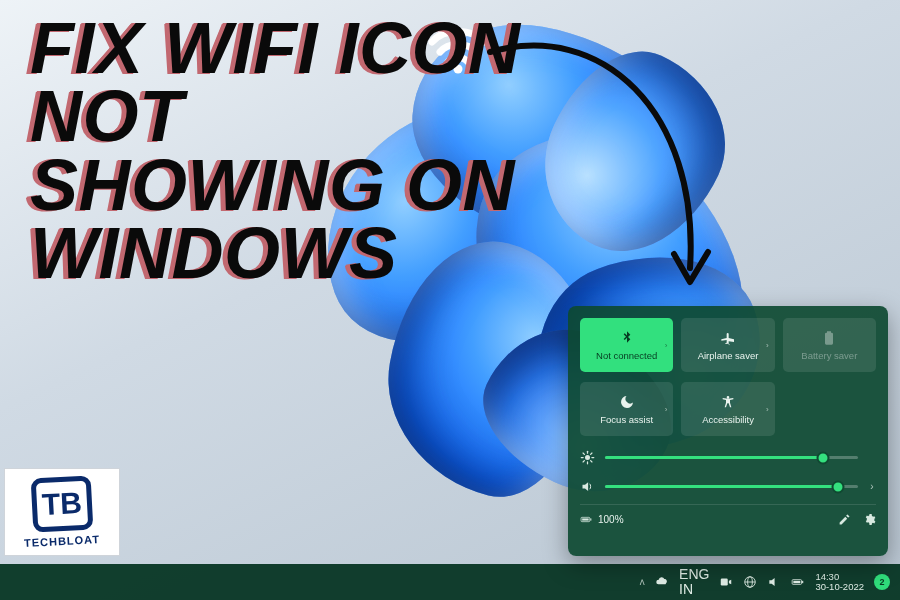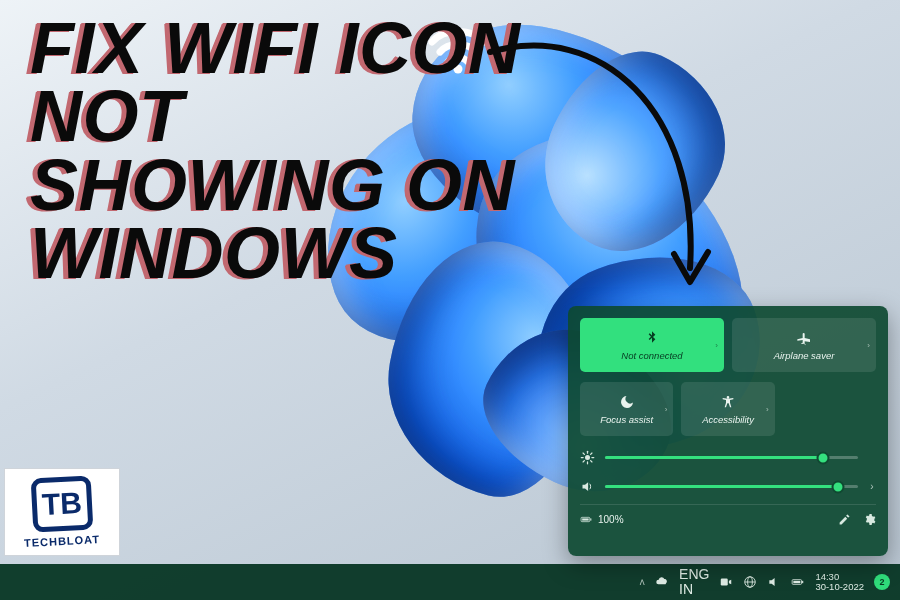--- a/index.html
+++ b/index.html
@@ -86,21 +86,21 @@
       flex: 1;
       display: flex; flex-direction: column; align-items: center; justify-content: center;
       gap: 1px;
       height: 54px;
       border-radius: 5px;
       background: rgba(255,255,255,.10);
       position: relative;
     }
     .tile.on { background: #32e07e; color: #073c22; }
     .tile.dim { color: rgba(255,255,255,.35); }
-    .tile .label { font-size: 9.5px; margin-top: 3px; white-space: nowrap; font-style: italic; }
+    .tile .label { font-size: 9.5px; margin-top: 3px; white-space: nowrap; }
     .tile svg { width: 16px; height: 16px; }
     .tile .chev {
       position: absolute; right: 6px; top: 50%; transform: translateY(-50%);
       font-size: 8px; opacity: .6;
     }
     .qs-tiles.row2 .tile { flex: 0 0 calc(33.333% - 5.3px); }
 
     .slider-row { display: flex; align-items: center; gap: 10px; margin: 14px 0 4px; }
     .slider-row svg { width: 15px; height: 15px; flex: 0 0 15px; fill: #d8e9e0; }
     .slider-track {
@@ -222,20 +222,26 @@
         </svg>
       <span class="chev">›</span>
       <span class="label">Not connected</span>
     </div>
     <div class="tile">
       <svg viewBox="0 0 24 24">
           <path fill="currentColor" d="M21 14l-8-2V6a1.5 1.5 0 0 0-3 0v6l-8 2v2l8-1v4l-2 1v1l3.5-.5L15 23v-1l-2-1v-4l8 1v-2z"></path>
         </svg>
       <span class="chev">›</span>
       <span class="label">Airplane saver</span>
+    </div>
+    <div class="tile dim">
+      <svg viewBox="0 0 24 24">
+          <path fill="currentColor" d="M16 4h-1V2h-6v2H8a2 2 0 0 0-2 2v14a2 2 0 0 0 2 2h8a2 2 0 0 0 2-2V6a2 2 0 0 0-2-2zm-4 5l-2 5h2v4l2-5h-2V9z"></path>
+        </svg>
+      <span class="label">Battery saver</span>
     </div>
   </div>
 
   <div class="qs-tiles row2">
     <div class="tile">
       <svg viewBox="0 0 24 24">
           <path fill="currentColor" d="M21 12.8A9 9 0 1 1 11.2 3a7 7 0 0 0 9.8 9.8z"></path>
         </svg>
       <span class="chev">›</span>
       <span class="label">Focus assist</span>

